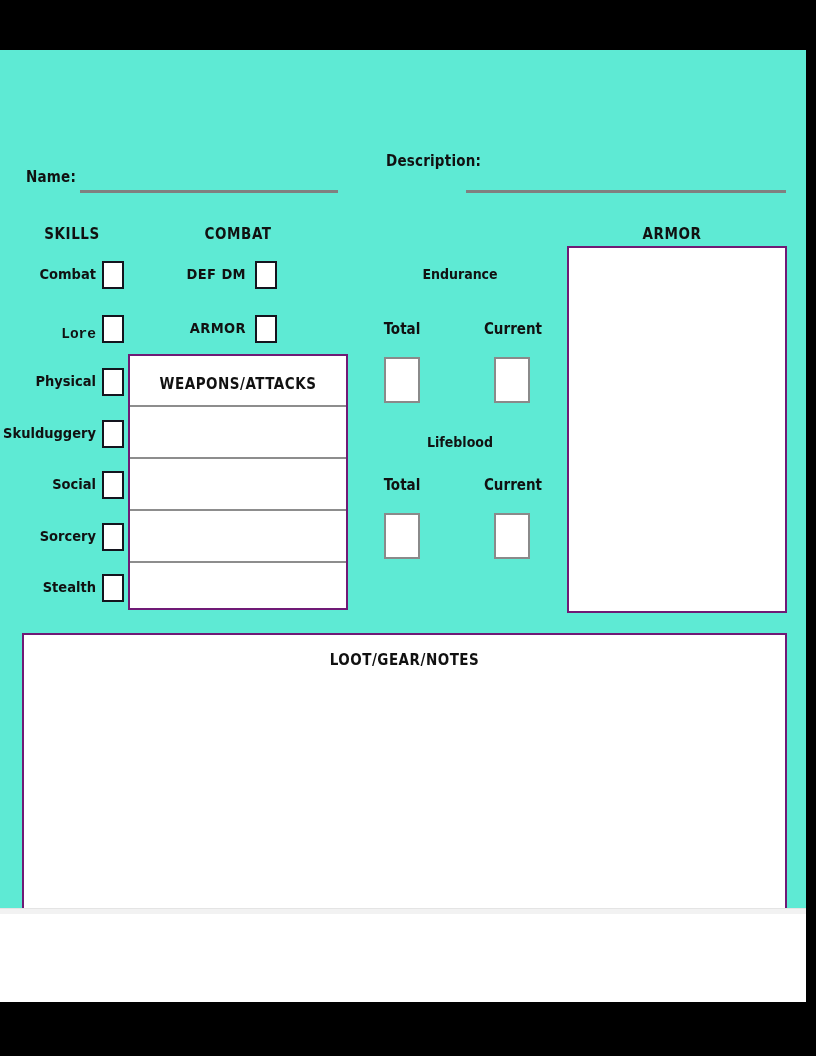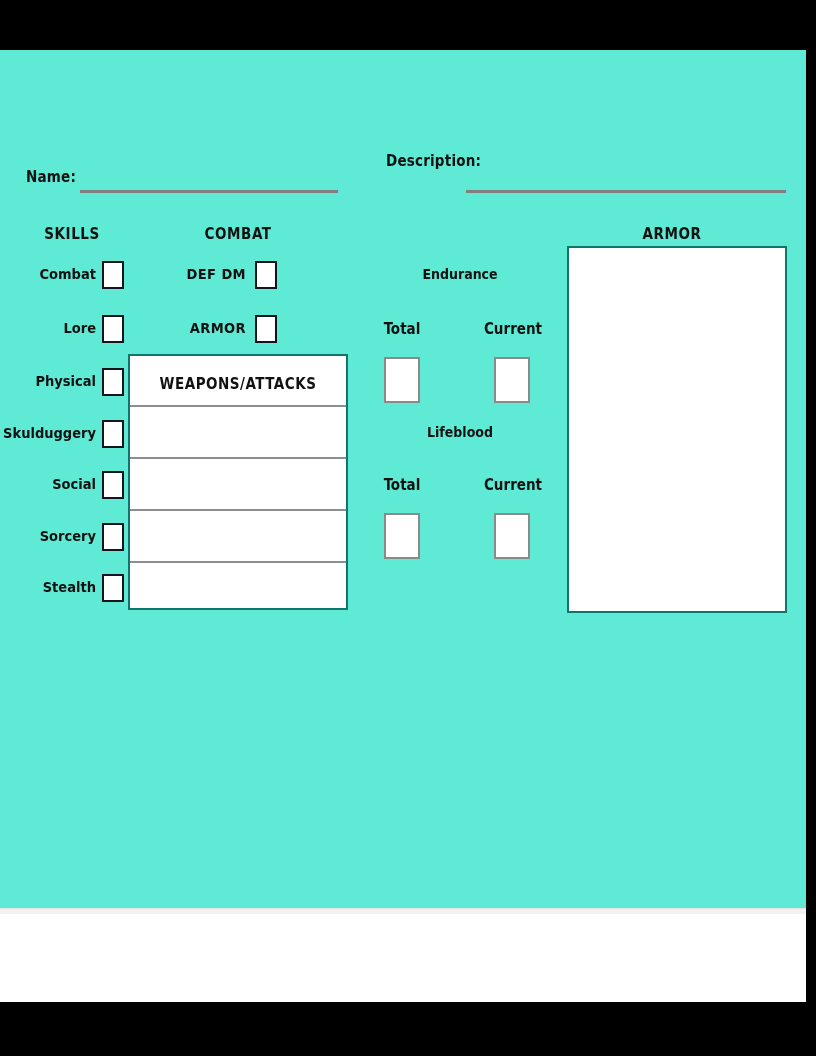--- a/index.html
+++ b/index.html
@@ -133,21 +133,21 @@
     font-weight: 700;
     letter-spacing: 0.4px;
     text-align: right;
     white-space: nowrap;
   }
 
   
   .panel {
     position: absolute;
     background: #ffffff;
-    border: 2px solid #0f766e;
+    border: 2px solid #701a75;
     box-sizing: border-box;
   }
   .panel-title {
     position: absolute;
     width: 100%;
     text-align: center;
     font-size: 15px;
     font-weight: 700;
     letter-spacing: 0.5px;
     white-space: nowrap;
@@ -200,21 +200,21 @@
       <div class="field-label abs" style="left:386px; top:102px;">Description:</div>
       <div class="rule" style="left:466px; top:140px; width:320px;"></div>
 
       <div class="section-head" style="left:26px; top:175px; width:92px;">SKILLS</div>
       <div class="section-head" style="left:190px; top:175px; width:96px;">COMBAT</div>
       <div class="section-head" style="left:600px; top:175px; width:144px;">ARMOR</div>
 
       <div class="skill-label" style="left:0px; top:216px; width:96px;">Combat</div>
       <div class="box-dark" style="left:102px; top:211px;"></div>
 
-      <div class="skill-label" style="left:0px; top:270px; width:96px;">Lore</div>
+      <div class="skill-label" style="left:0px; top:276px; width:96px;font-family:Liberation Mono, monospace;">Lore</div>
       <div class="box-dark" style="left:102px; top:265px;"></div>
 
       <div class="skill-label" style="left:0px; top:323px; width:96px;">Physical</div>
       <div class="box-dark" style="left:102px; top:318px;"></div>
 
       <div class="skill-label" style="left:0px; top:375px; width:96px;">Skulduggery</div>
       <div class="box-dark" style="left:102px; top:370px;"></div>
 
       <div class="skill-label" style="left:0px; top:426px; width:96px;">Social</div>
       <div class="box-dark" style="left:102px; top:421px;"></div>
@@ -249,32 +249,36 @@
 
 
       <div class="stat-title" style="left:390px; top:216px; width:140px;">Endurance</div>
 
       <div class="stat-sub" style="left:362px; top:270px; width:80px;">Total</div>
       <div class="box-light" style="left:384px; top:307px;"></div>
 
       <div class="stat-sub" style="left:473px; top:270px; width:80px;">Current</div>
       <div class="box-light" style="left:494px; top:307px;"></div>
 
-      <div class="stat-title" style="left:390px; top:374px; width:140px;">Lifeblood</div>
+      <div class="stat-title" style="left:390px; top:384px; width:140px;">Lifeblood</div>
 
       <div class="stat-sub" style="left:362px; top:426px; width:80px;">Total</div>
       <div class="box-light" style="left:384px; top:463px;"></div>
 
       <div class="stat-sub" style="left:473px; top:426px; width:80px;">Current</div>
       <div class="box-light" style="left:494px; top:463px;"></div>
 
       <div class="panel" style="left:567px; top:196px; width:220px; height:367px;">
         <div class="abs" style="left:0; top:0; width:100%; height:100%;"></div>
       </div>
 
+      <div class="panel" style="left:22px; top:583px; width:765px; height:311px;">
+        <div class="panel-title" style="top:16px;">LOOT/GEAR/NOTES</div>
+        <div class="abs" style="left:0; top:44px; width:100%; height:263px;"></div>
+      </div>
 
     </div>
   </div>
 
   <div class="page-gap"></div>
   <div class="page-next"></div>
 
 </div>
 
 </body></html>

